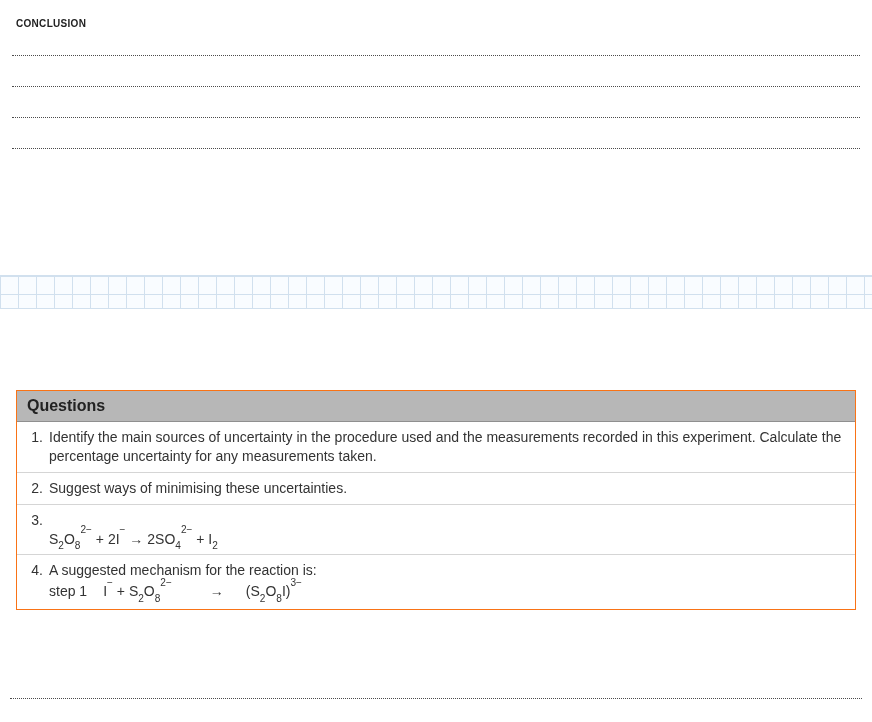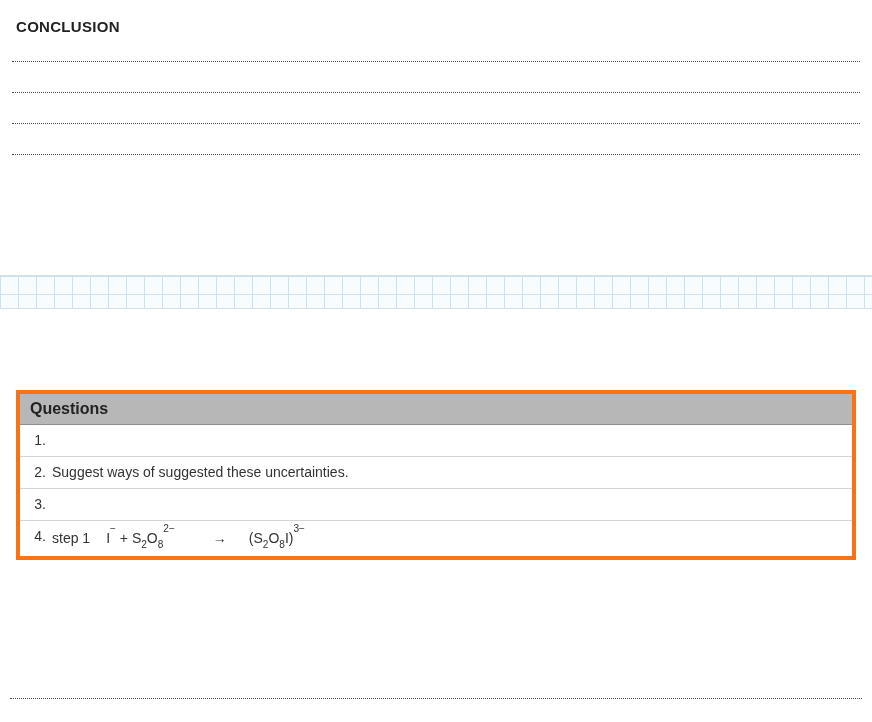--- a/index.html
+++ b/index.html
@@ -10,21 +10,21 @@
       background: #fff;
       color: #2e2e2e;
       position: relative;
       overflow: hidden;
     }
     .page-top {
       padding: 18px 12px 0 12px;
     }
     .conclusion-heading {
       font-weight: 700;
-      font-size: 15px;
+      font-size: 10px;
       letter-spacing: 0.3px;
       color: #222;
       margin-bottom: 26px;
       margin-left: 4px;
     }
     .dotted-line {
       height: 1px;
       border-bottom: 1.2px dotted #4b4b4b;
       margin: 0 0 30px 0;
     }
@@ -43,21 +43,21 @@
       border-bottom: 1px solid #b9d0e6;
       opacity: 0.65;
     }
     .lower-area {
       position: absolute;
       top: 390px;
       left: 16px;
       right: 16px;
     }
     .q-box {
-      border: 4px solid #f97316;
+      border: 1px solid #f97316;
     }
     .q-header {
       background: #b7b7b7;
       color: #222;
       font-weight: 700;
       font-size: 16px;
       padding: 6px 10px;
       border-bottom: 1px solid #8f8f8f;
     }
     .q-list {
@@ -126,37 +126,42 @@
 
 <div class="grid-strip"></div>
 
 <div class="lower-area">
   <div class="q-box">
     <div class="q-header">Questions</div>
     <ol class="q-list">
 
       <li class="q-item">
         <div class="q-num">1.</div>
+        <div class="q-body">Identify the main sources of uncertainty in the procedure used and the measurements recorded in this experiment. Calculate the percentage uncertainty for any measurements taken.</div>
       </li>
 
       <li class="q-item">
         <div class="q-num">2.</div>
-        <div class="q-body">Suggest ways of suggested these uncertainties.</div>
+        <div class="q-body">Suggest ways of minimising these uncertainties.</div>
       </li>
 
       <li class="q-item">
         <div class="q-num">3.</div>
         <div class="q-body">
           <br>
+          <span class="eqn">
+            <span>S</span><sub>2</sub><span>O</span><sub>8</sub><sup>2−</sup><span> + 2I</span><sup>−</sup><span> → </span><span>2SO</span><sub>4</sub><sup>2−</sup><span> + I</span><sub>2</sub>
+          </span>
         </div>
       </li>
 
       <li class="q-item">
         <div class="q-num">4.</div>
         <div class="q-body">
+          <span>A suggested mechanism for the reaction is:</span>
           <div class="step-table">
             <div class="step-row">
               <span class="step-cell">step 1</span>
               <span class="step-cell eqn">
                 <span>I</span><sup>−</sup><span> + S</span><sub>2</sub><span>O</span><sub>8</sub><sup>2−</sup>
               </span>
               <span class="step-cell arrow-cell">→</span>
               <span class="step-cell eqn">
                 <span>(S</span><sub>2</sub><span>O</span><sub>8</sub><span>I)</span><sup>3−</sup>
               </span>

